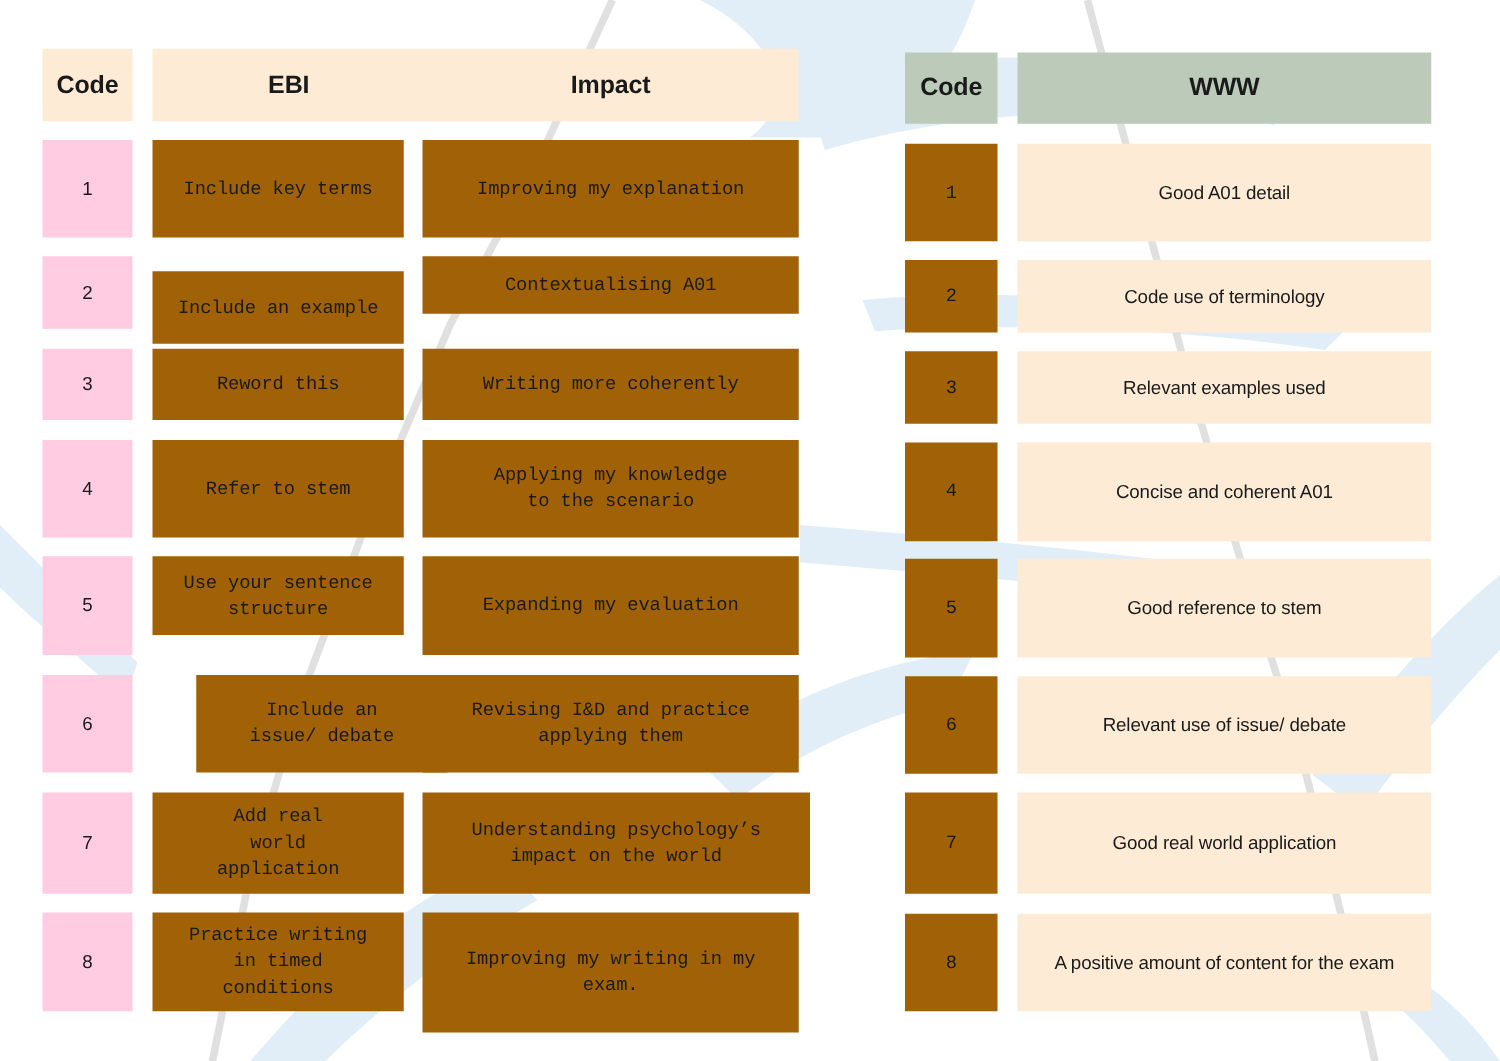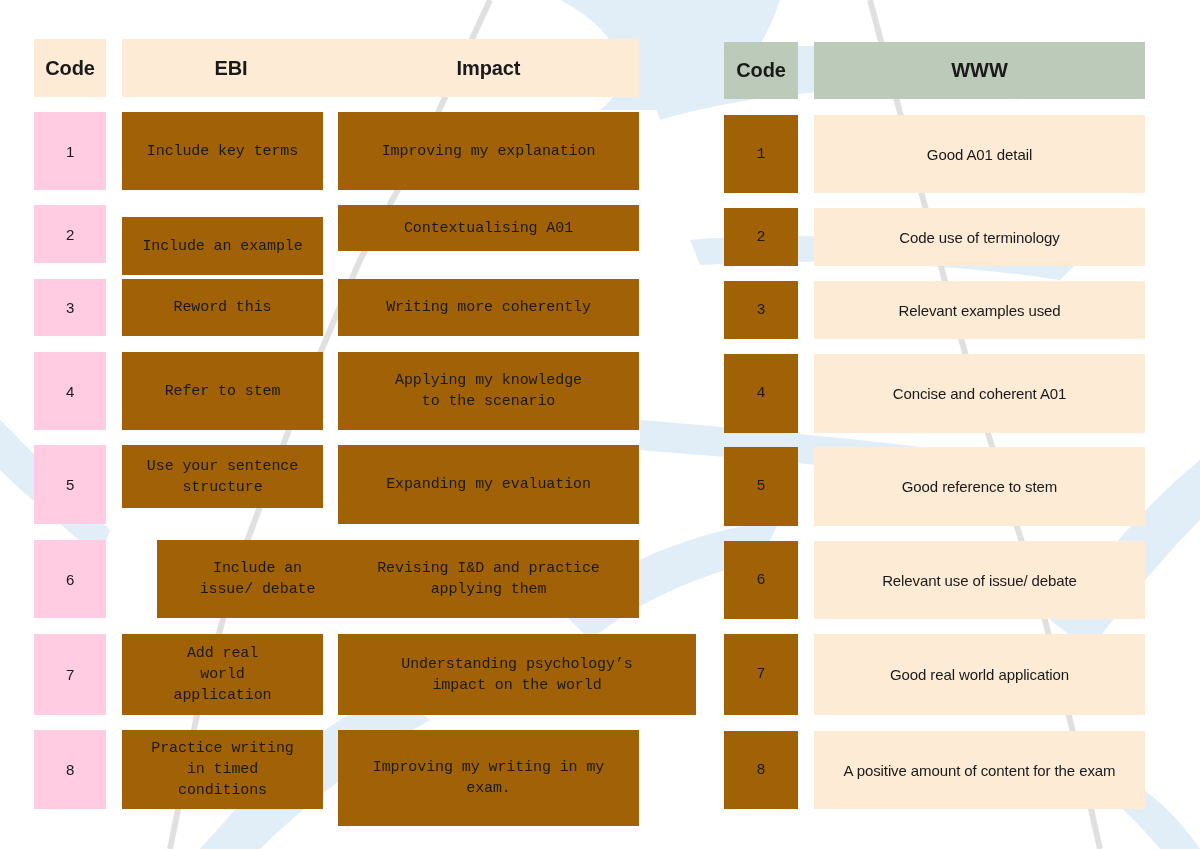--- a/index.html
+++ b/index.html
@@ -88,21 +88,21 @@
   <div class="cell pink" style="left:34px;top:445px;width:72px;height:79px;padding:0;">5</div>
   <div class="cell green" style="left:122px;top:445px;width:201px;height:63px;padding:0 24px;">Use  your sentence structure</div>
   <div class="cell green" style="left:338px;top:445px;width:301px;height:79px;">Expanding my evaluation</div>
 
   <div class="cell pink" style="left:34px;top:540px;width:72px;height:78px;padding:0;">6</div>
   <div class="cell green" style="left:122px;top:540px;width:201px;height:78px;padding:0 28px;margin-left:35px;">Include an issue/ debate</div>
   <div class="cell green" style="left:338px;top:540px;width:301px;height:78px;padding:0 16px;">Revising I&amp;D and practice applying them</div>
 
   <div class="cell pink" style="left:34px;top:634px;width:72px;height:81px;padding:0;">7</div>
   <div class="cell green" style="left:122px;top:634px;width:201px;height:81px;padding:0 52px;">Add real world application</div>
-  <div class="cell green" style="left:338px;top:634px;width:358px;height:81px;padding:0 34px;">Understanding  psychology’s impact on the world</div>
+  <div class="cell green" style="left:338px;top:634px;width:310px;height:81px;padding:0 34px;">Understanding  psychology’s impact on the world</div>
 
   <div class="cell pink" style="left:34px;top:730px;width:72px;height:79px;padding:0;">8</div>
   <div class="cell green" style="left:122px;top:730px;width:201px;height:79px;padding:0 24px;">Practice writing in timed conditions</div>
   <div class="cell green" style="left:338px;top:730px;width:301px;height:96px;">Improving my writing in my exam.</div>
 </div>
 
 <div>
   <div class="cell hdr sage" style="left:724px;top:42px;width:74px;height:57px;padding:0;">Code</div>
   <div class="cell hdr sage" style="left:814px;top:42px;width:331px;height:57px;">WWW</div>
 

